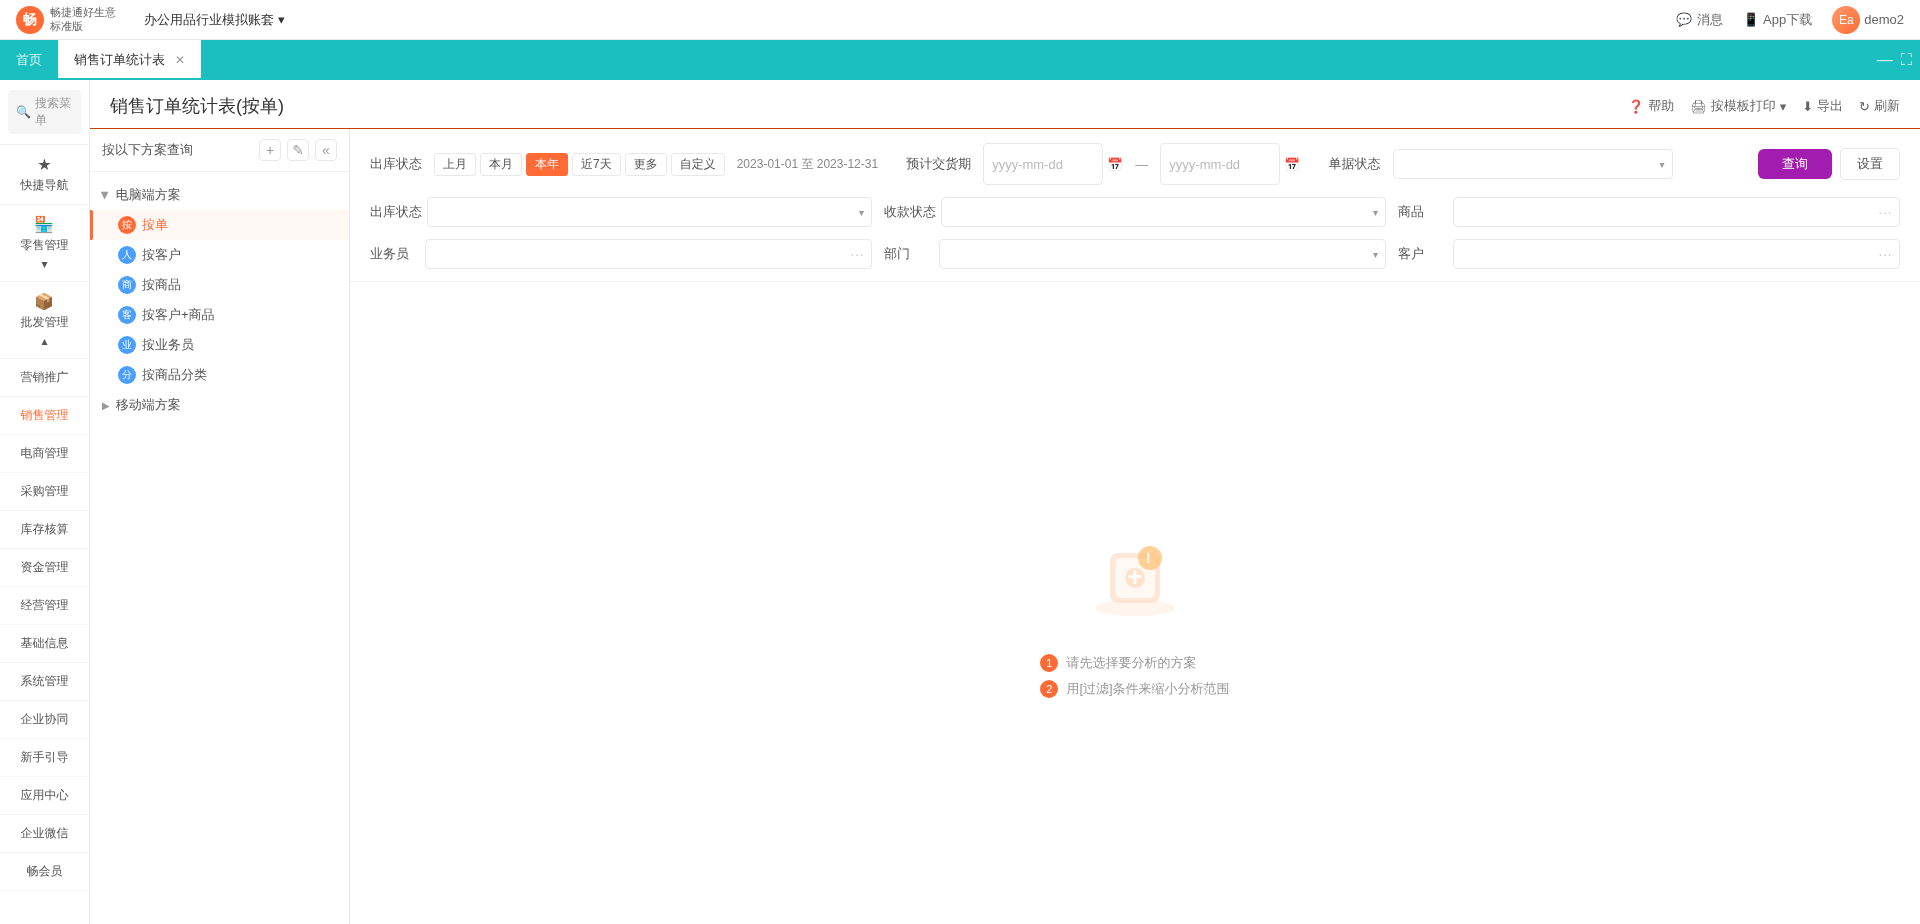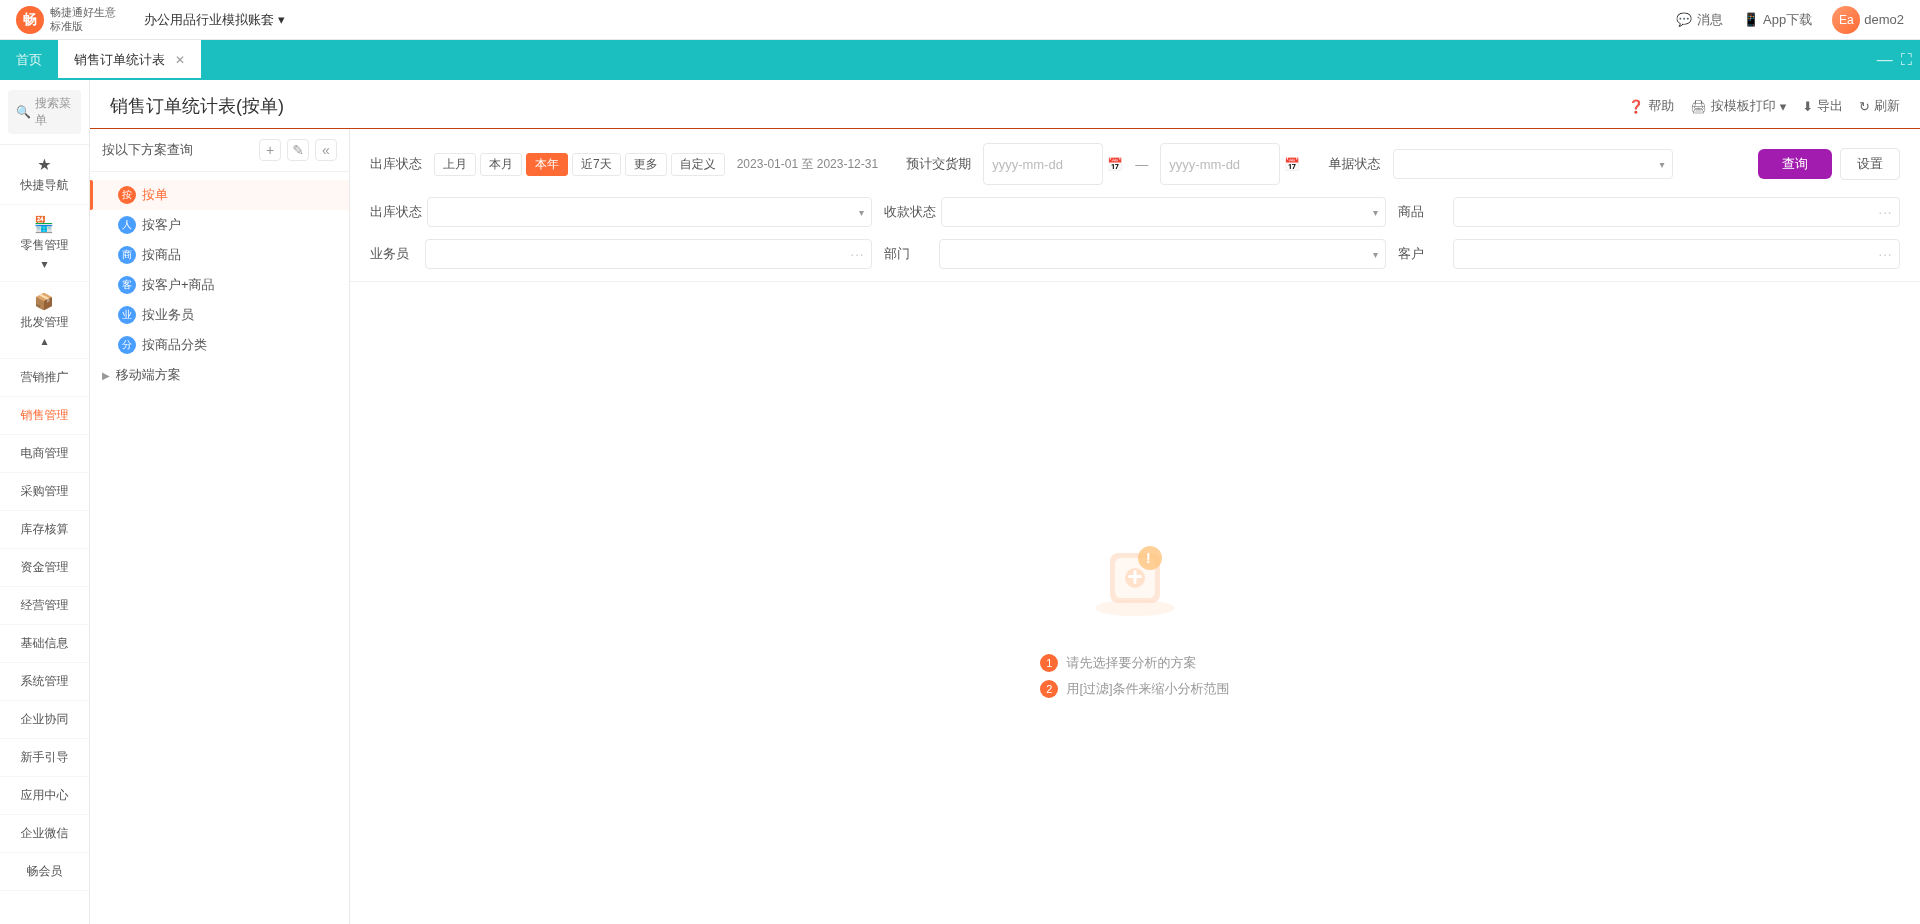--- a/index.html
+++ b/index.html
@@ -240,20 +240,24 @@
             <div class="sol-btn">
               <span>✎</span>
             </div>
             <div class="sol-btn">
               <span>«</span>
             </div>
           </div>
         </div>
         <div class="solution-tree">
           <div class="tree-group">
+            <div class="tree-group-header">
+              <span class="tree-arrow open">▶</span>
+              <span>电脑端方案</span>
+            </div>
 
             <div class="tree-item active">
               <div class="tree-item-icon" style="background:#ff6b35;">按</div>
               <span>按单</span>
             </div>
             <div class="tree-item">
               <div class="tree-item-icon blue">人</div>
               <span>按客户</span>
             </div>
             <div class="tree-item">

